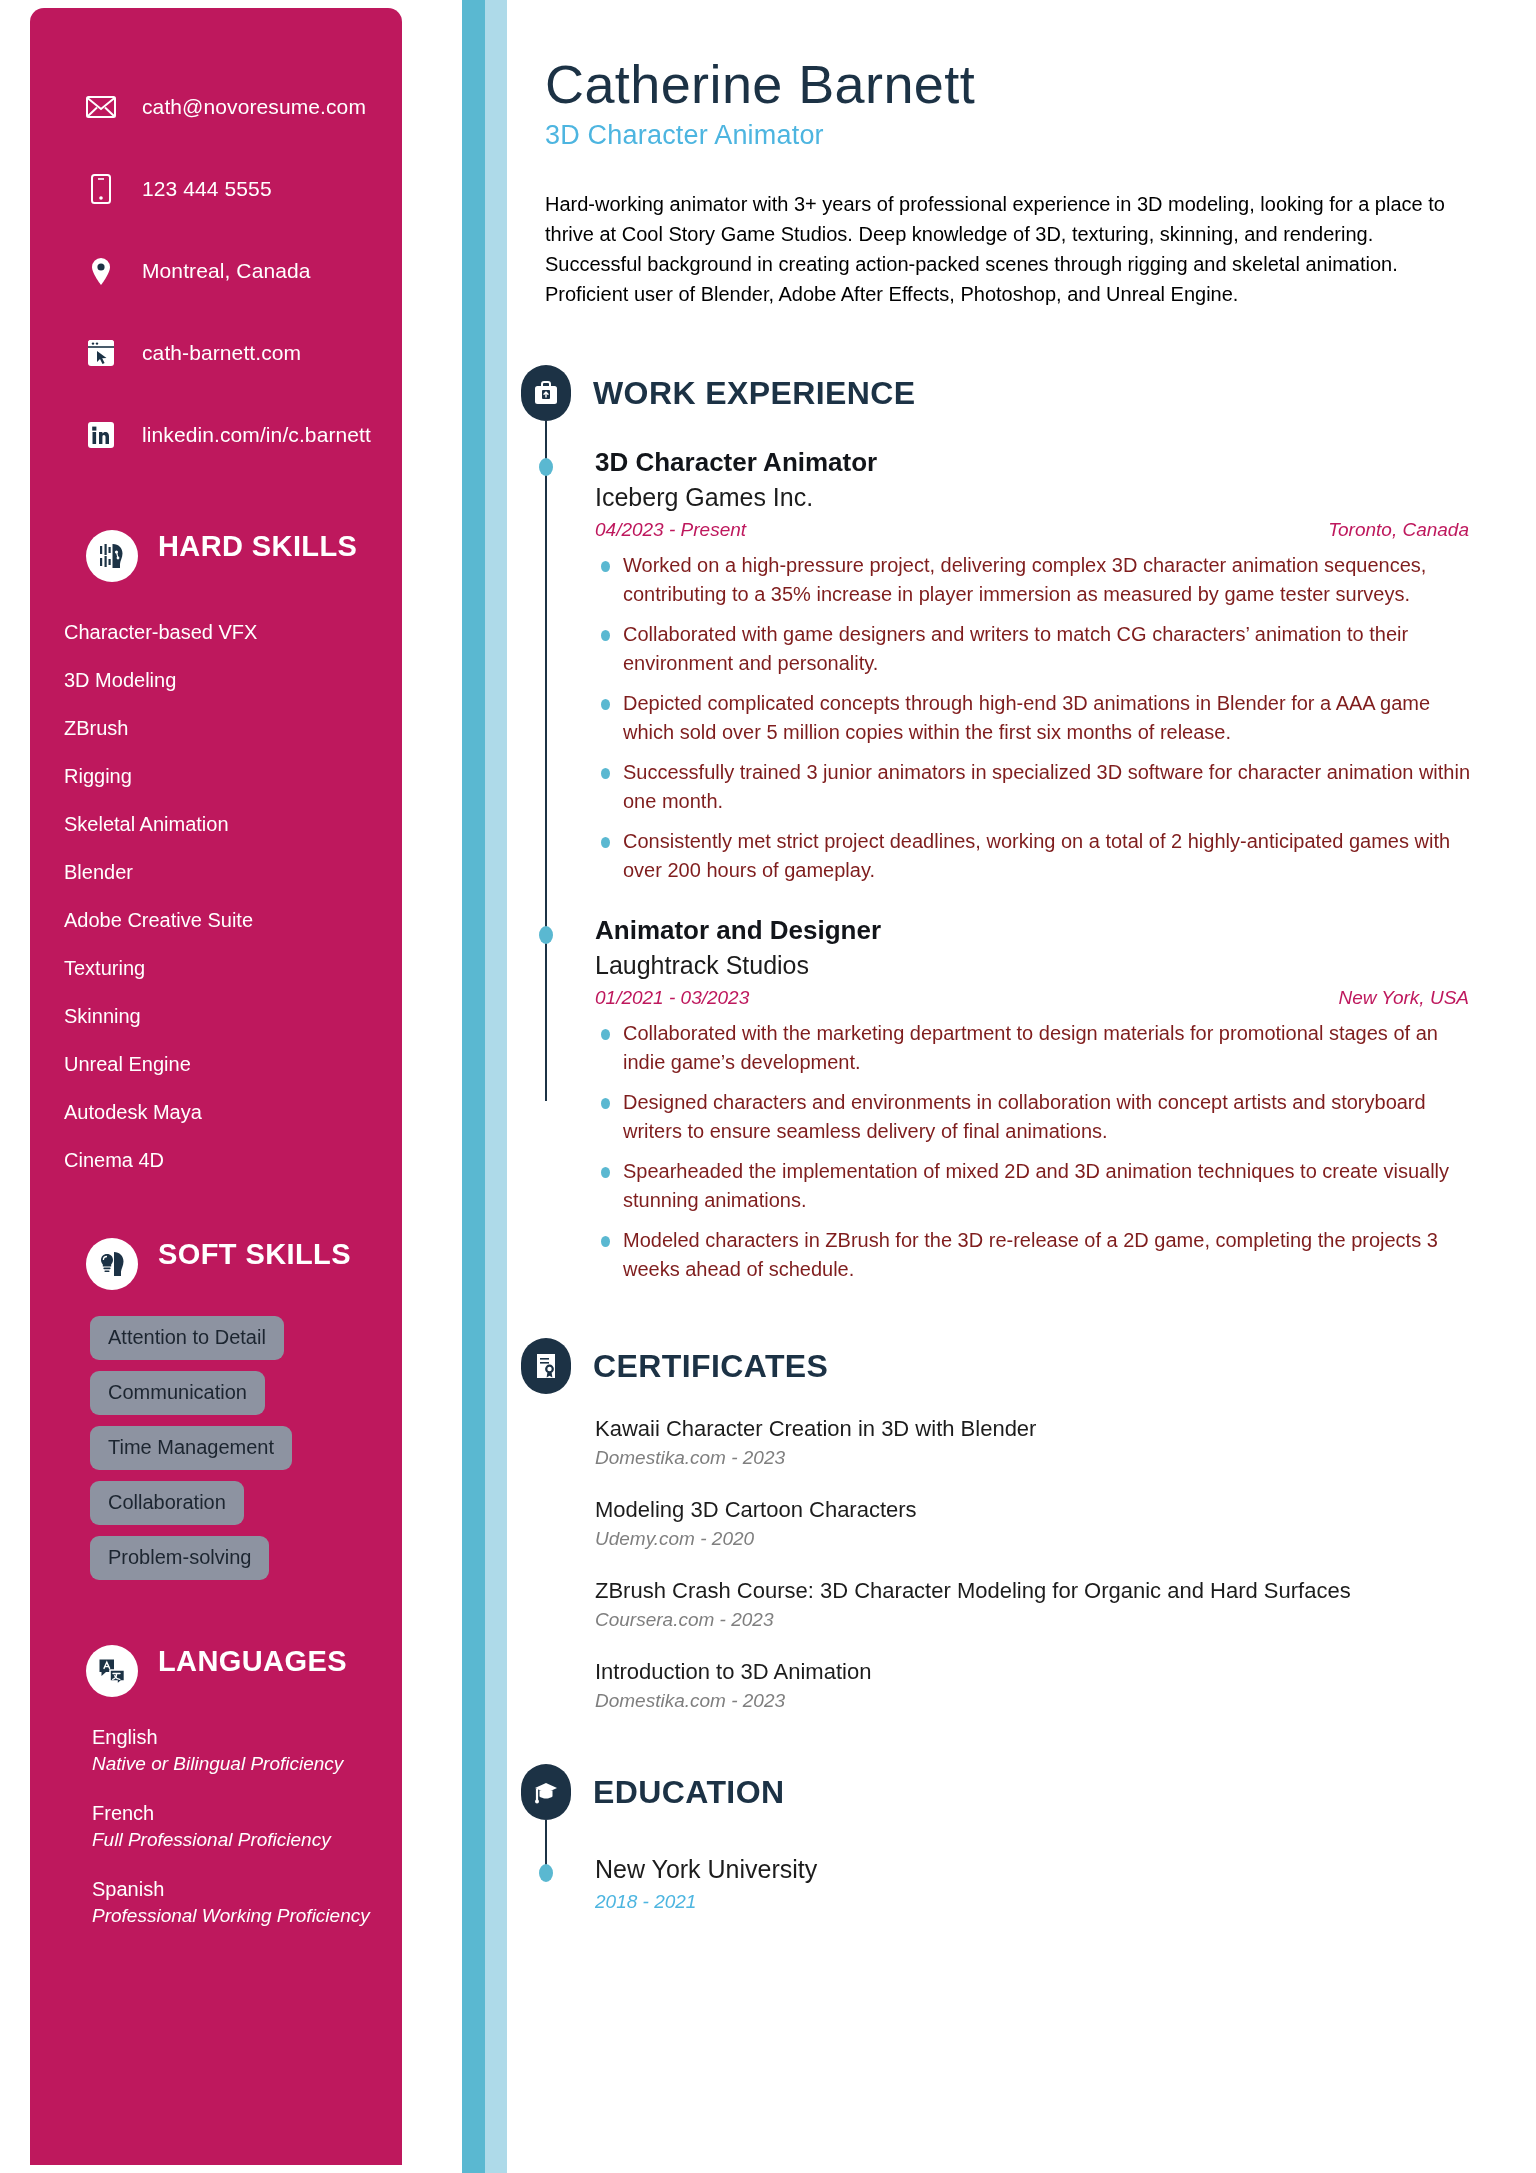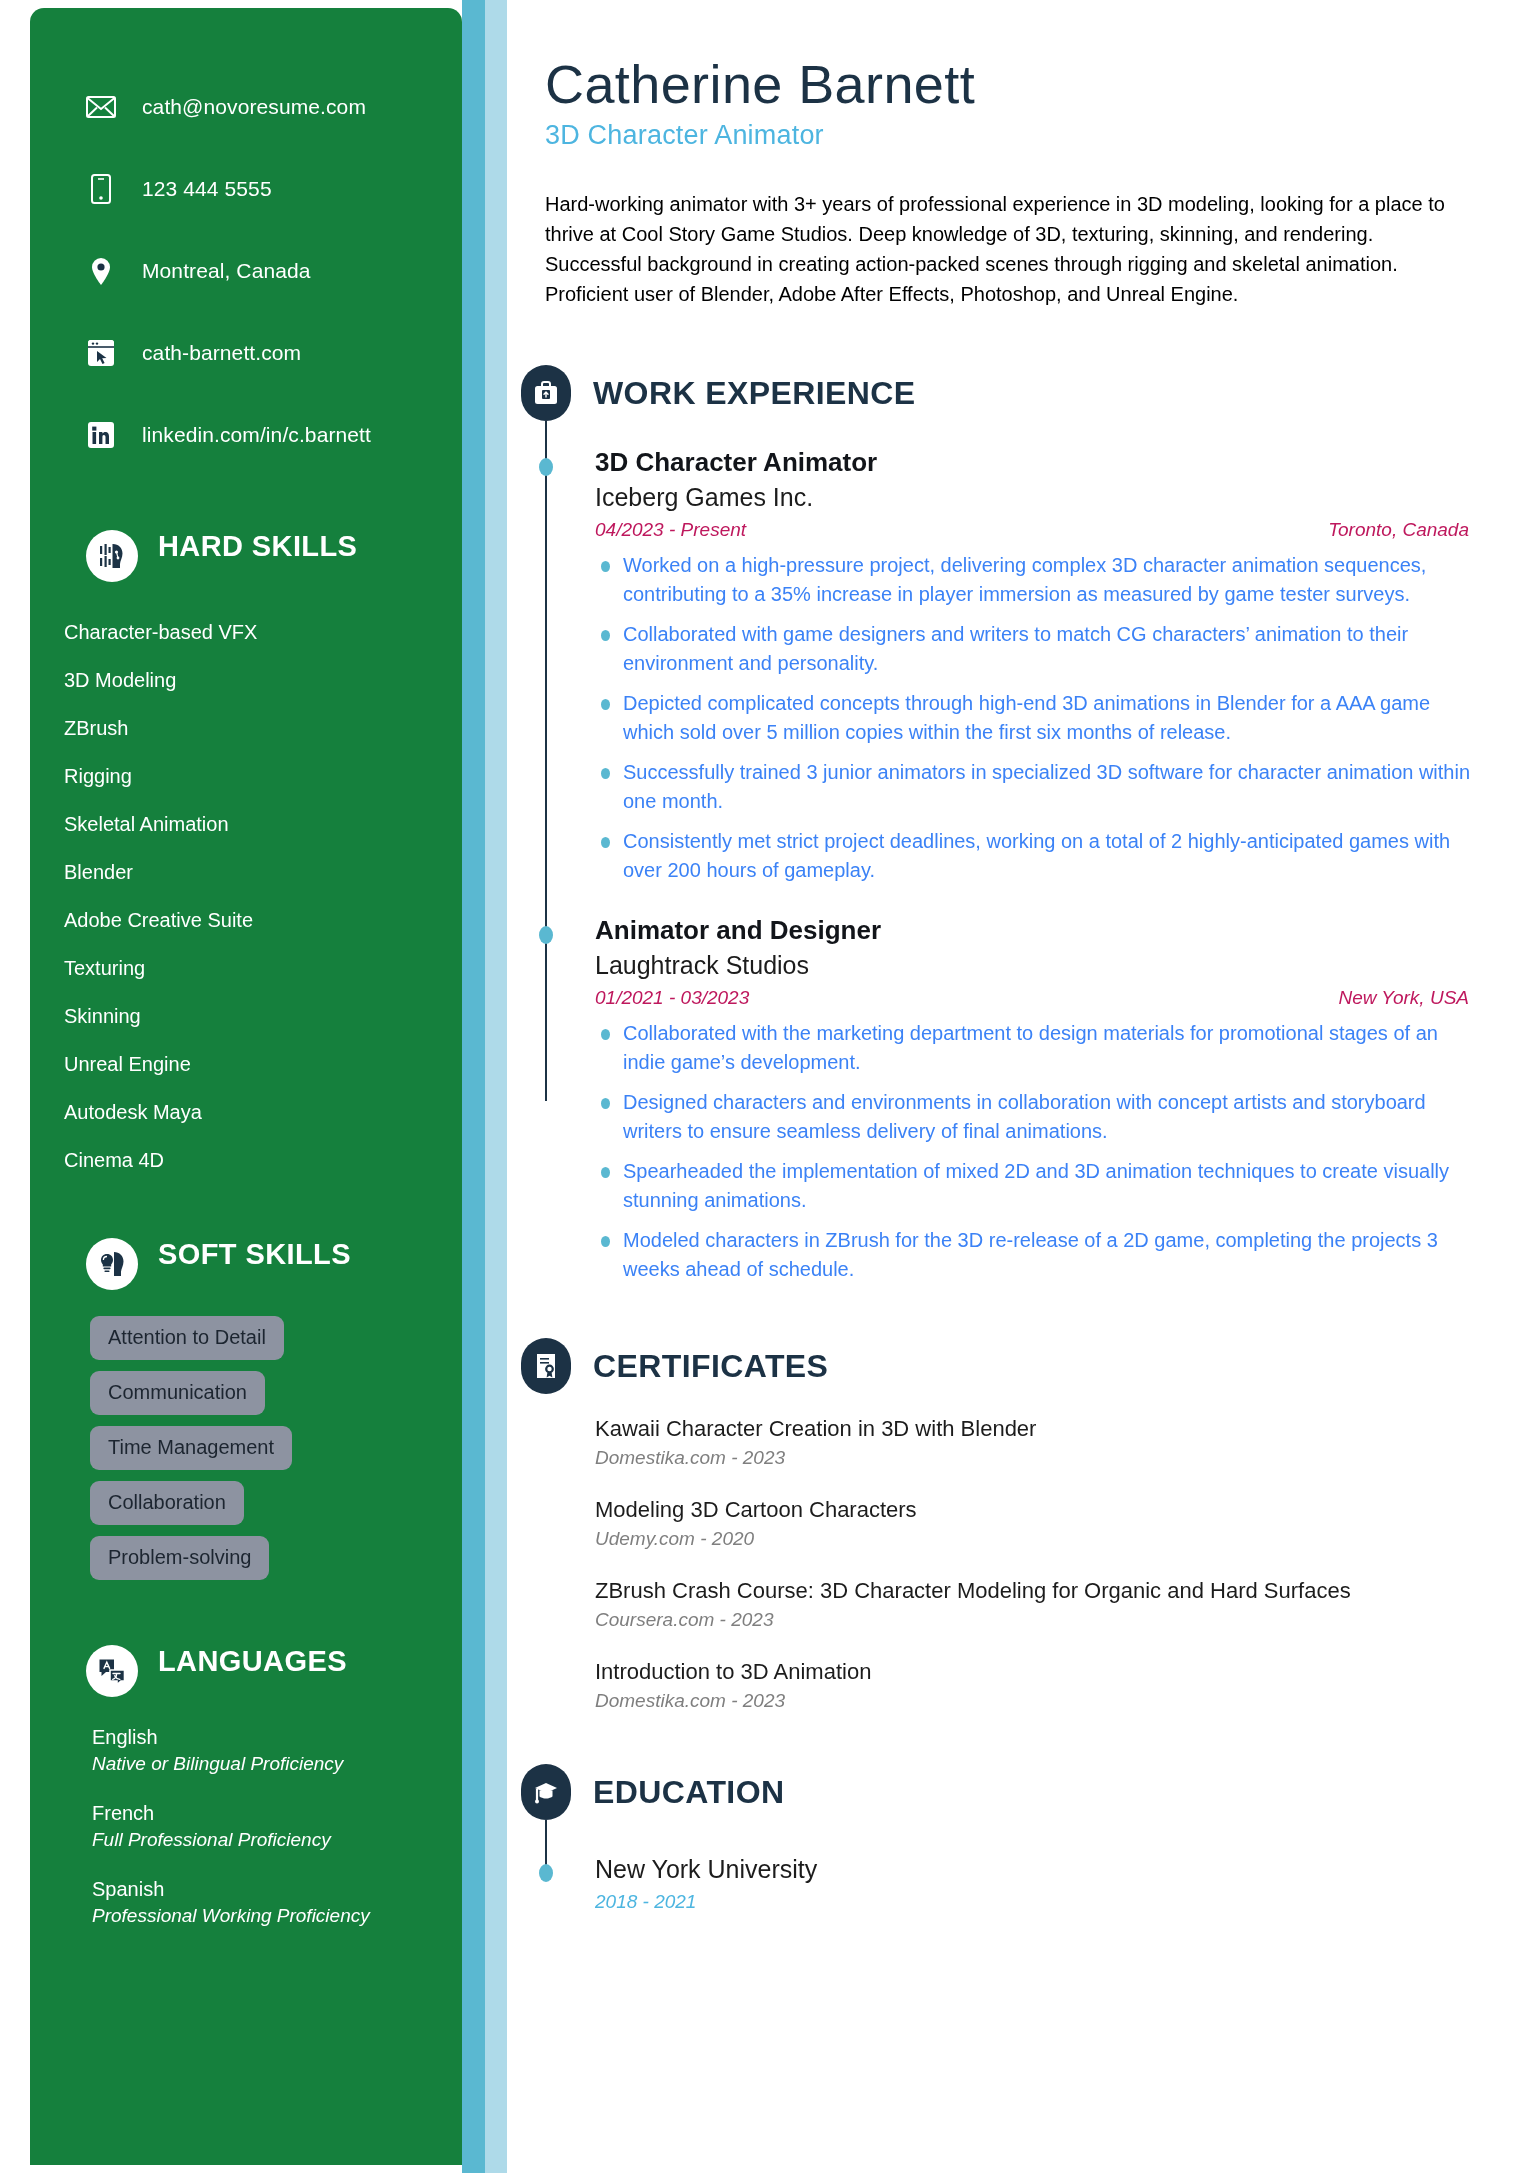--- a/index.html
+++ b/index.html
@@ -30,22 +30,22 @@
     position: absolute;
     left: 485px; top: 0;
     width: 22px; height: 2173px;
     background: #aedae9;
   }
 
   
   .sidebar {
     position: absolute;
     left: 30px; top: 8px;
-    width: 432px; height: 2157px;
-    background: #15803d;
+    width: 372px; height: 2157px;
+    background: #be185d;
     border-radius: 14px 14px 0 0;
     padding: 36px 0 0 0;
     color: #ffffff;
   }
 
   .contact-list { margin: 22px 0 0 0; }
   .contact-row {
     display: flex;
     align-items: center;
     height: 82px;
@@ -238,21 +238,21 @@
     font-weight: 300;
     color: #be185d;
   }
   .bullets { margin-top: 10px; list-style: none; }
   .bullet {
     position: relative;
     padding-left: 28px;
     font-size: 20px;
     font-weight: 300;
     line-height: 29px;
-    color: #3b82f6;
+    color: #7f1d1d;
     margin-bottom: 11px;
     width: 876px;
   }
   .bullet::before {
     content: "";
     position: absolute;
     left: 6px; top: 10px;
     width: 9px; height: 11px;
     border-radius: 50%;
     background: #5ab8d1;

